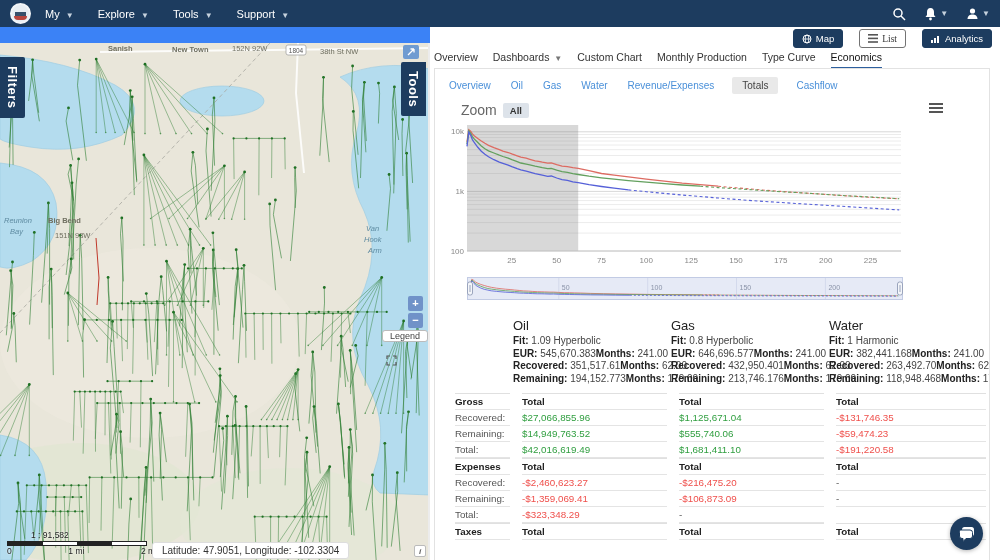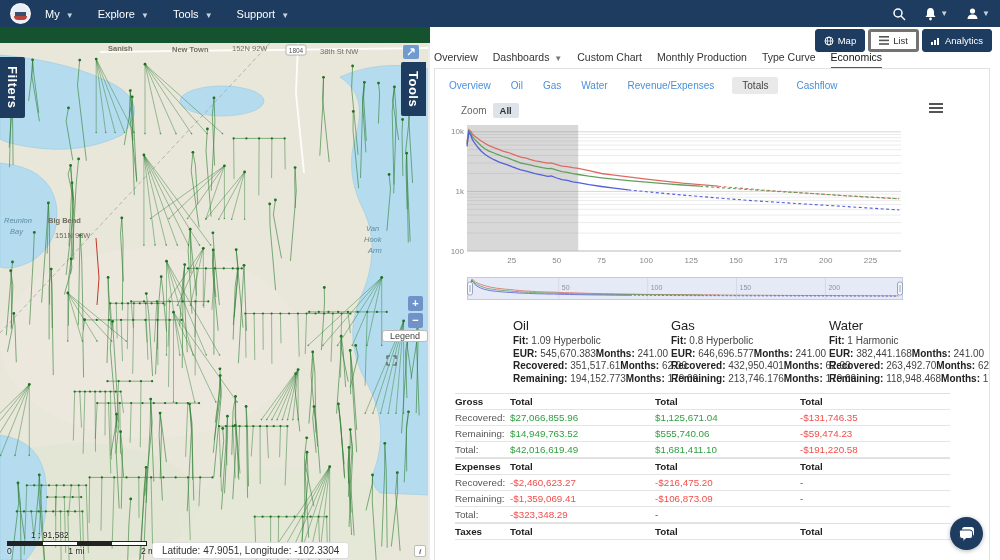--- a/index.html
+++ b/index.html
@@ -1,18 +1,18 @@
 <!DOCTYPE html>
 <html><head>
 <meta charset="utf-8">
 <title>Production Analytics</title>
 <style>
   * { margin:0; padding:0; box-sizing:border-box; }
   body { font-family:"Liberation Sans", sans-serif; background:#fff; }
-  .app { position:relative; width:1000px; height:560px; overflow:hidden; background:#14532d; }
+  .app { position:relative; width:1000px; height:560px; overflow:hidden; background:#3b82f6; }
 
   
   .navbar { position:absolute; top:0; left:0; right:0; height:27px; background:#1d3c5f; display:flex; align-items:center; padding:0 10px; z-index:40; }
   .logo { width:21px; height:21px; border-radius:50%; background:#e8eef3; border:2px solid #f2f5f8; margin-right:14px; position:relative; overflow:hidden; flex:none; }
   .logo::before { content:""; position:absolute; left:3px; right:3px; top:7px; height:5px; background:#38506b; }
   .logo::after { content:""; position:absolute; left:2px; right:2px; bottom:2px; height:4px; background:#b8453d; border-radius:0 0 8px 8px; }
   .nav-menus { display:flex; gap:24px; }
   .nav-item { color:#fff; font-size:11px; cursor:pointer; white-space:nowrap; }
   .nav-item .caret { font-size:8px; color:#c6d2de; margin-left:3px; }
   .nav-right { margin-left:auto; display:flex; align-items:center; gap:18px; color:#fff; }
@@ -34,50 +34,50 @@
   .scale-bar { position:absolute; left:7px; bottom:4px; z-index:5; font-size:8.5px; color:#222; }
   .scale-ratio { margin-left:24px; margin-bottom:1px; text-shadow:0 0 2px #fff; }
   .scale-strip { display:flex; width:140px; height:5px; border:1px solid #222; background:#fff; }
   .scale-strip i { flex:1; } .scale-strip i:nth-child(odd){ background:#222; }
   .scale-marks { display:flex; justify-content:space-between; width:150px; text-shadow:0 0 2px #fff; }
   .coords-box { position:absolute; left:152px; bottom:1px; background:#fff; border:1px solid #ddd; border-radius:3px; font-size:10px; color:#333; padding:2px 9px; z-index:5;margin-top:48px; }
   .info-btn { position:absolute; right:2px; bottom:3px; width:12px; height:12px; background:#fff; border:1px solid #bbb; border-radius:2px; font-size:8px; font-style:italic; font-weight:bold; color:#666; text-align:center; line-height:11px; z-index:5; cursor:pointer; }
 
   
   .right-pane { position:absolute; left:430px; top:27px; right:0; bottom:0; background:#fff; }
-  .switcher { position:absolute; top:2px; right:8px; display:flex; gap:3px; z-index:6;margin-left:37px; }
+  .switcher { position:absolute; top:2px; right:8px; display:flex; gap:16px; z-index:6;margin-left:37px; }
   .sw-btn { display:flex; align-items:center; gap:4px; font-size:9.5px; padding:3px 8px; border-radius:3px; cursor:pointer; }
   .sw-dark { background:#1d3c5f; color:#fff; border:1px solid #1d3c5f; }
-  .sw-light { background:#fff; color:#333; border:3px solid #737373; }
+  .sw-light { background:#fff; color:#333; border:1px solid #737373;font-family:Liberation Serif, serif; }
   .tabs { display:flex; gap:15px; padding:24px 0 0 4px; font-size:10.5px; color:#333; }
   .tab { padding-bottom:4px; cursor:pointer; white-space:nowrap; }
   .tab.active { color:#111; border-bottom:2px solid #2d5f9e; }
   .tab .caret { font-size:8px; color:#777; margin-left:2px; }
 
   .card { position:absolute; left:4px; right:10px; top:41px; bottom:0; border:1px solid #e2e2e2; border-bottom:none; overflow:hidden; background:#fff; }
   .subtabs { display:flex; gap:16px; align-items:center; padding:8px 0 4px 12px; font-size:10px; }
   .subtab { color:#4a90d9; cursor:pointer; padding:3px 2px; }
   .subtab.active { color:#444; background:#e9e9e9; border-radius:2px; padding:3px 10px; }
 
   .chart-controls { position:relative; margin:3px 0 0 26px; height:18px; display:flex; align-items:center; gap:6px; }
-  .zoom-lbl { font-size:10px; color:#666;text-align:right; }
+  .zoom-lbl { font-size:14px; color:#666;text-align:right; }
   .all-btn { font-size:9.5px; font-weight:bold; color:#333; background:#dde3ea; padding:2px 7px; border-radius:2px; cursor:pointer; }
   .chart-menu { position:absolute; left:468px; top:2px; width:14px; cursor:pointer; }
   .chart-menu i { display:block; height:2px; background:#555; margin-bottom:2px; }
   .chart-wrap { margin:2px 0 0 8px; }
   .nav-wrap { margin:4px 0 0 32px; }
 
   .products { display:grid; grid-template-columns:158px 158px 168px; padding-left:78px; margin-top:14px; }
   .p-title { font-size:13px; color:#222; margin-bottom:2px; }
   .p-line { font-size:10px; color:#444; line-height:12.5px; display:flex; justify-content:space-between; padding-right:14px; }
   .p-line b { color:#222; }
   .p-line .lhs { white-space:nowrap; } .p-line .rhs { white-space:nowrap; }
 
   .fin-table { padding:8px 0 0 20px; }
-  .t-row { display:grid; grid-template-columns:55px 145px 145px 150px; column-gap:0; }
+  .t-row { display:grid; grid-template-columns:55px 145px 145px 150px; column-gap:12px; }
   .t-cell { font-size:9.8px; line-height:13px; padding:1px 4px 1px 0; border-bottom:1px solid #e4e4e4; color:#444; }
   .t-head .t-cell { font-weight:bold; color:#222; border-top:1px solid #e0e0e0; }
   .t-sec { margin-top:0; }
   .t-sec:first-child { margin-top:0; }
   .row-lbl { color:#555; }
   .pos { color:#2f9e3f; } .neg { color:#ef4f4b; } .dash { color:#555; }
 
   .chat-btn { position:absolute; left:950px; top:517px; width:33px; height:33px; border-radius:50%; background:#1d3c5f; display:flex; align-items:center; justify-content:center; cursor:pointer; z-index:50; box-shadow:0 1px 4px rgba(0,0,0,.3); }
 
   svg text { font-family:"Liberation Sans", sans-serif; }

